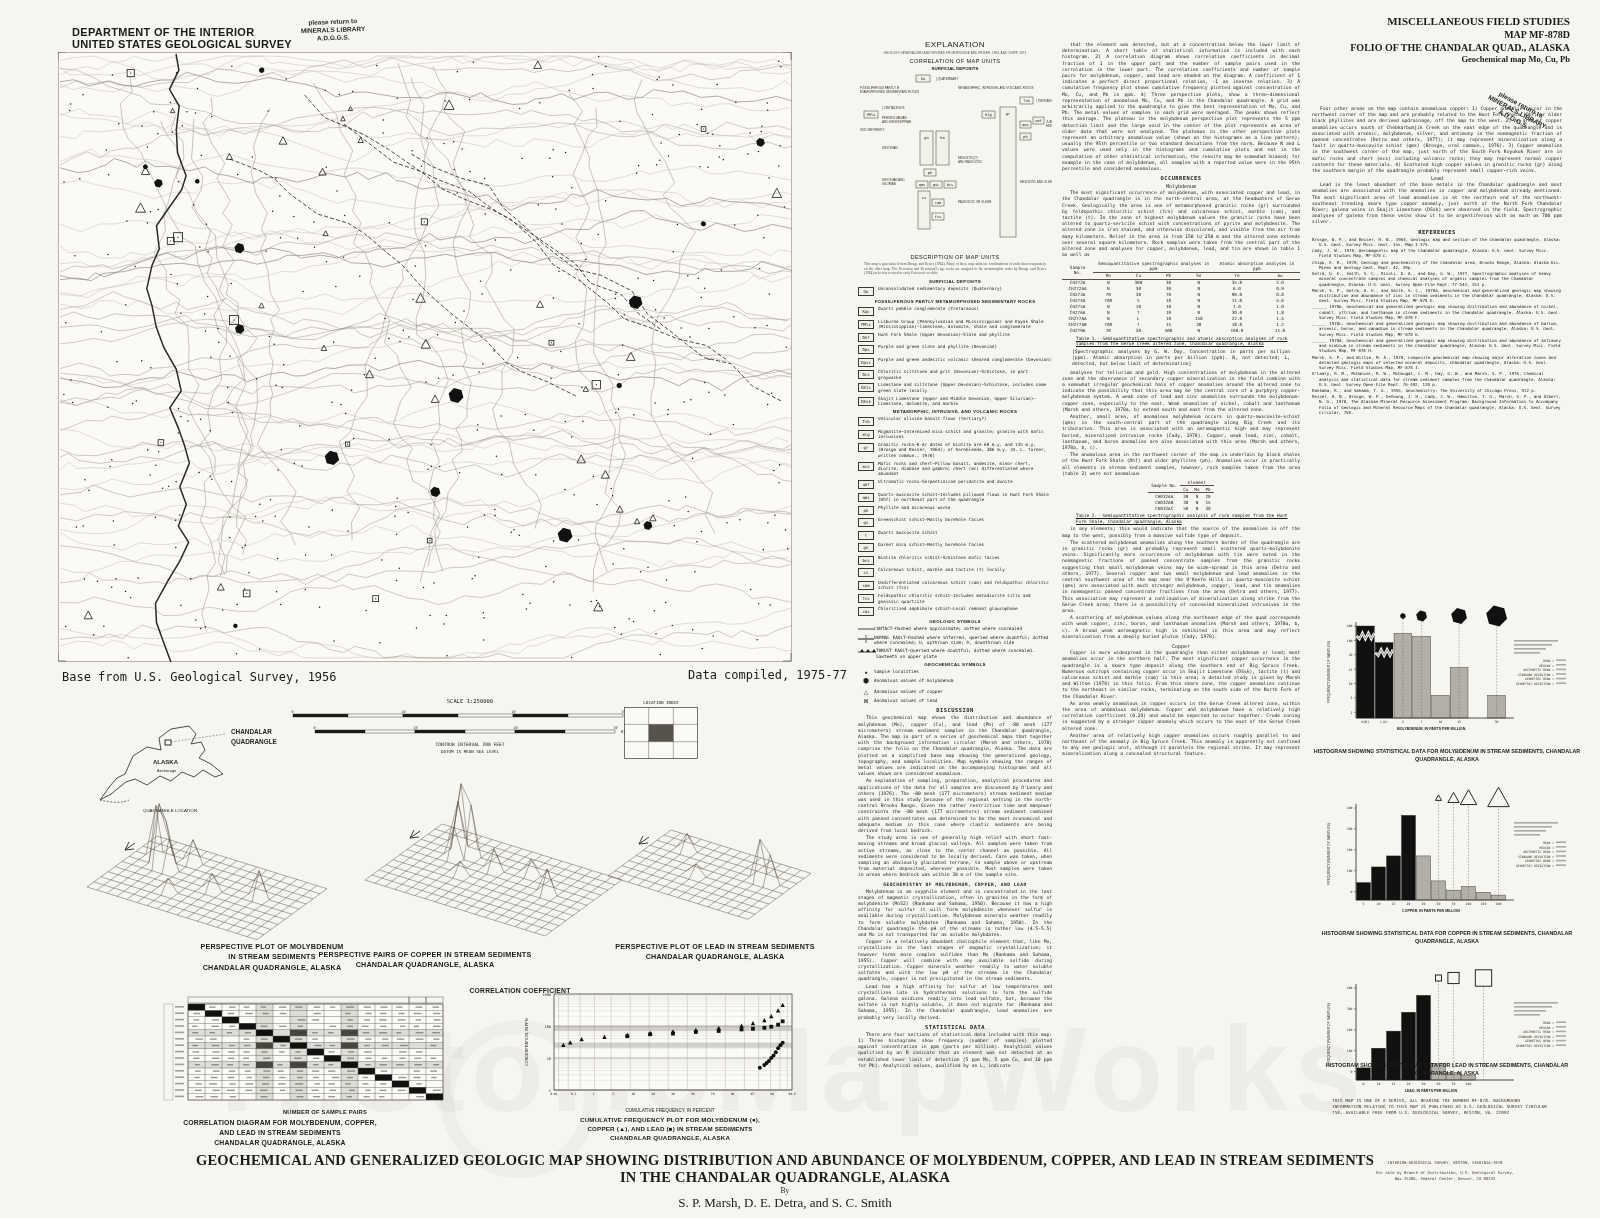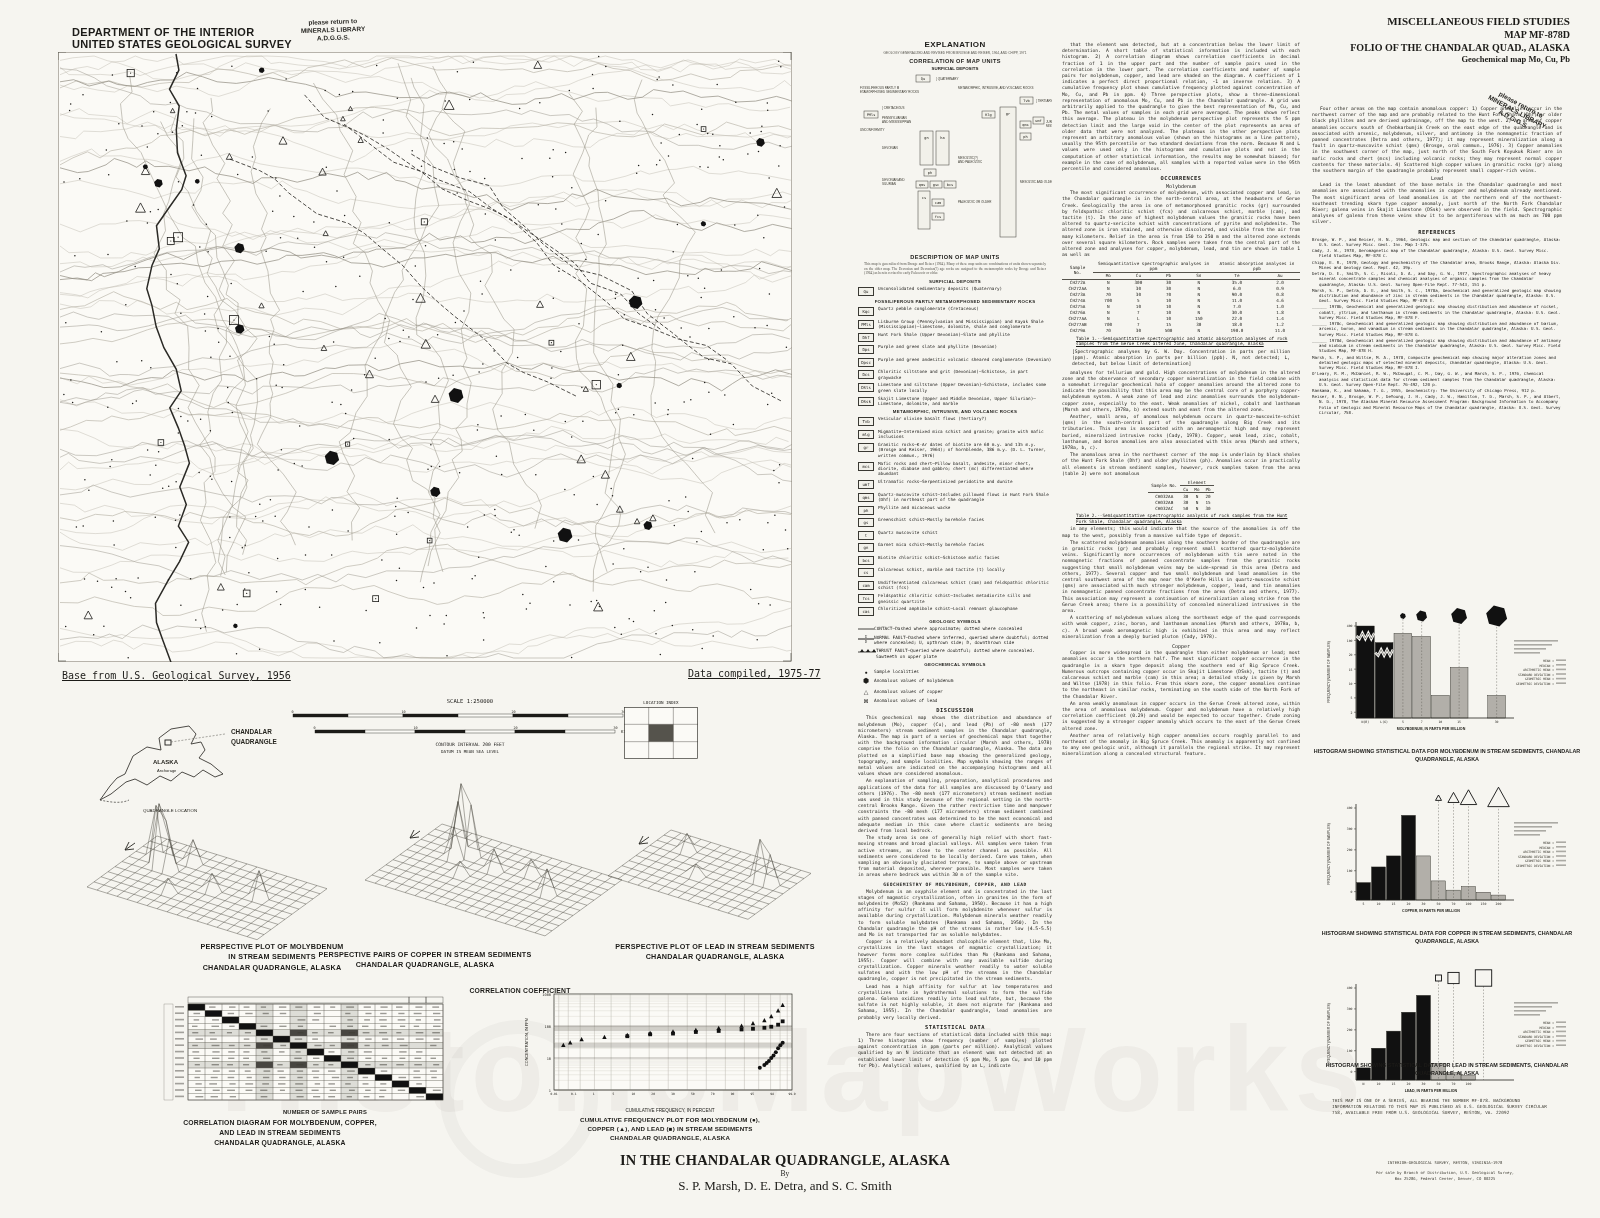--- a/index.html
+++ b/index.html
@@ -8,22 +8,22 @@
   .abs{position:absolute;}
   .sans{font-family:"Liberation Sans",sans-serif;}
   .mono{font-family:"DejaVu Sans Mono",monospace;}
   .ctr{text-align:center;}
   .deptline{font-size:11px;font-weight:bold;letter-spacing:.3px;}
   .stamp{font-size:6.5px;font-weight:bold;line-height:1.25;text-align:center;color:#2b2a26;}
   .masthead{text-align:right;line-height:1.3;}
   .mast1{font-size:11px;font-weight:bold;}
   .mast2{font-size:10px;font-weight:bold;}
   .mast3{font-size:8.5px;font-weight:bold;}
-  .credit{font-size:10px;text-decoration:underline;}
-  .tinyhead{font-size:7px;font-weight:bold;letter-spacing:.4px;}
+  .credit{font-size:12px;}
+  .tinyhead{font-size:7px;font-weight:normal;letter-spacing:.4px;}
   .t{font-size:4.7px;line-height:1.32;text-align:justify;letter-spacing:-0.05px;color:#26251f;}
   .t .para{text-indent:8px;margin:0 0 1px 0;}
   .h-cap{font-size:5.4px;font-weight:bold;letter-spacing:.5px;text-align:center;margin:3px 0 2px;}
   .h-sub{font-size:5px;text-align:center;margin:1px 0;}
   .meshcap{font-size:7.2px;font-weight:bold;line-height:1.45;letter-spacing:.2px;}
   .figcap{font-size:6.8px;font-weight:bold;line-height:1.45;letter-spacing:.2px;}
   .unit{display:flex;margin:0 0 2.5px 0;}
   .unit .box{flex:0 0 14px;height:7px;border:0.6px solid #3a3933;margin-right:4px;margin-top:1px;
              font-size:4px;text-align:center;line-height:7px;font-family:"DejaVu Sans Mono",monospace;background:#f2f1ea;}
   .unit .utx{flex:1;font-size:4.3px;line-height:1.25;text-align:left;}
@@ -1460,20 +1460,21 @@
       <text x="8" y="54" font-size="3.8" font-family="Liberation Sans,sans-serif" fill="#26251f" transform="rotate(-90 8 54)" text-anchor="middle">CONCENTRATION, IN PPM</text>
     </svg>
   <div class="abs ctr sans" style="left:555px;top:1108px;width:230px;font-size:4.6px;">CUMULATIVE FREQUENCY, IN PERCENT</div>
   <div class="abs figcap ctr sans" style="left:505px;top:1116px;width:330px;font-size:6.2px;">
     <div>CUMULATIVE FREQUENCY PLOT FOR MOLYBDENUM (●),</div>
     <div>COPPER (▲), AND LEAD (■)  IN STREAM SEDIMENTS</div>
     <div>CHANDALAR QUADRANGLE, ALASKA</div>
   </div>
 
   <div class="abs ctr" style="left:40px;top:1152px;width:1490px;">
+    <div class="titleline">GEOCHEMICAL AND GENERALIZED GEOLOGIC MAP SHOWING DISTRIBUTION AND ABUNDANCE OF MOLYBDENUM, COPPER, AND LEAD IN STREAM SEDIMENTS</div>
     <div class="titleline">IN THE CHANDALAR QUADRANGLE, ALASKA</div>
     <div style="font-size:7.5px;margin-top:0;">By</div>
     <div style="font-size:13px;">S. P. Marsh, D. E. Detra, and S. C. Smith</div>
   </div>
 
   <div class="abs" style="left:858px;top:40px;width:194px;">
     <div class="tinyhead ctr sans" style="font-size:8px;">EXPLANATION</div>
     <div class="ctr sans" style="font-size:3.2px;margin-top:2px;color:#55534c;">GEOLOGY GENERALIZED AND REVISED FROM BROSGE AND REISER, 1964, AND CHIPP, 1971</div>
     <div class="tinyhead ctr sans" style="font-size:5.6px;margin-top:3px;">CORRELATION OF MAP UNITS</div>
     <div class="ctr sans" style="font-size:4.4px;font-weight:bold;margin-top:2px;">SURFICIAL DEPOSITS</div>

